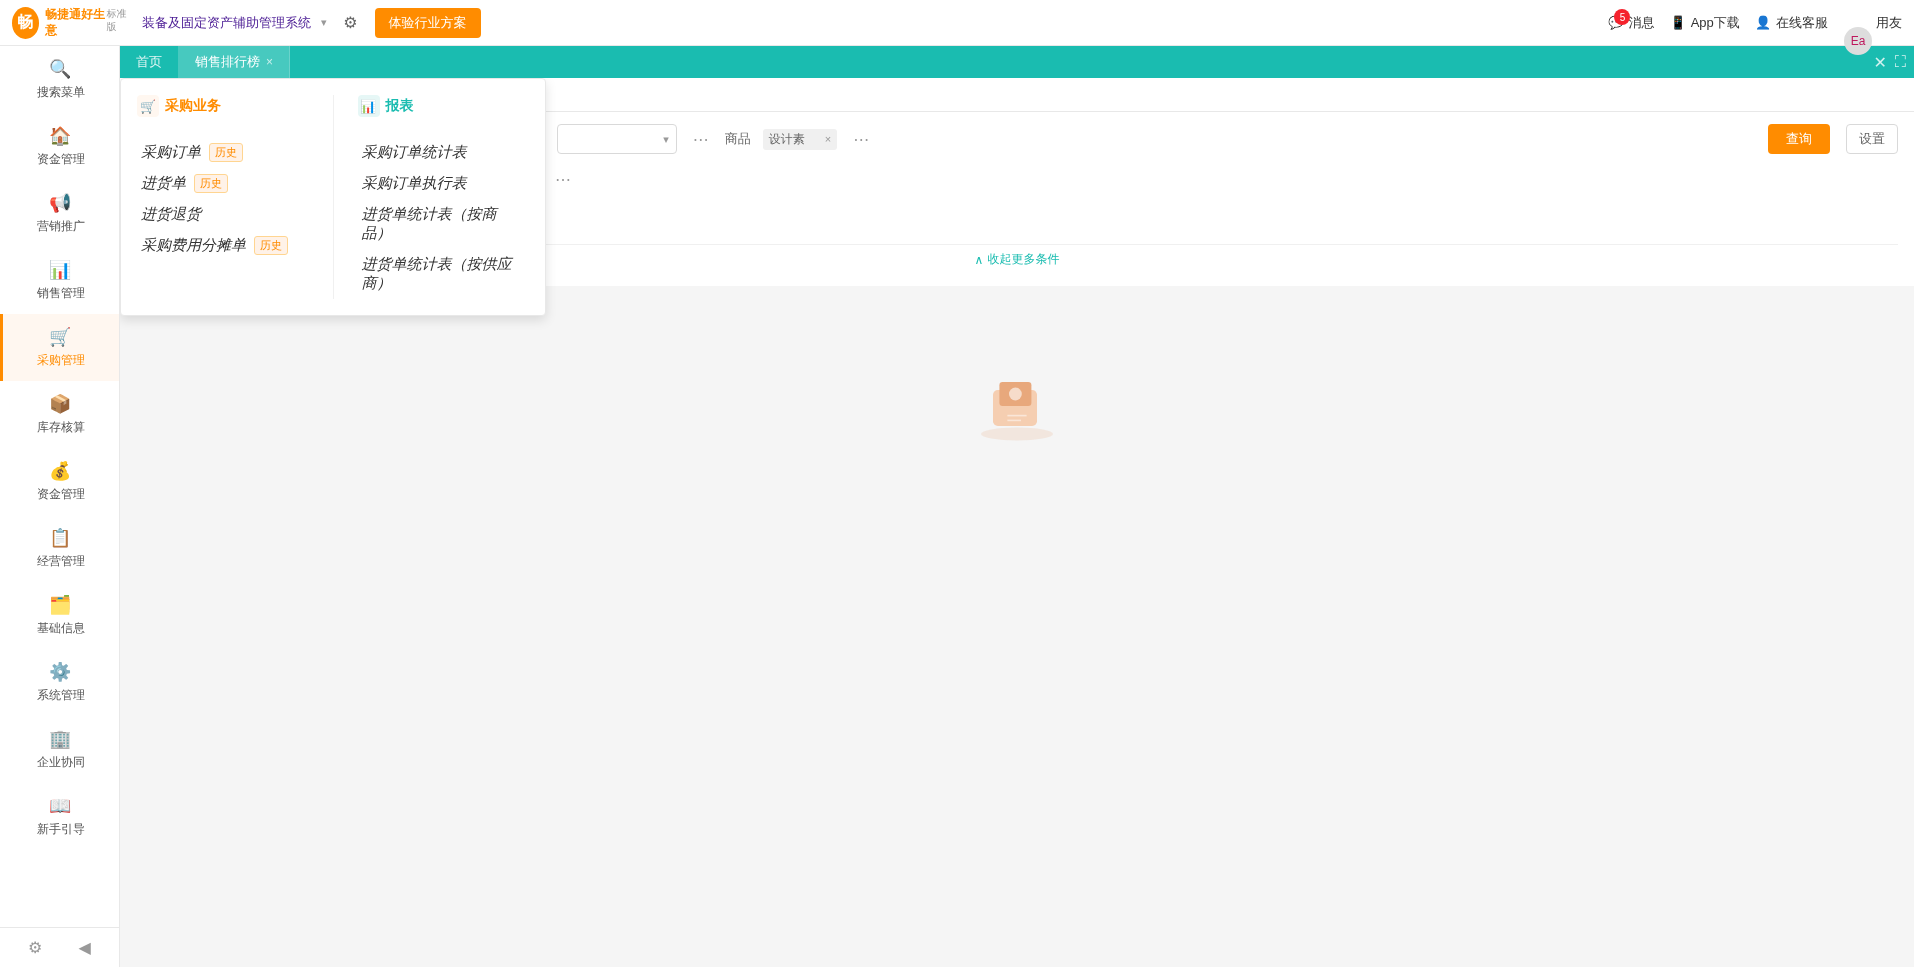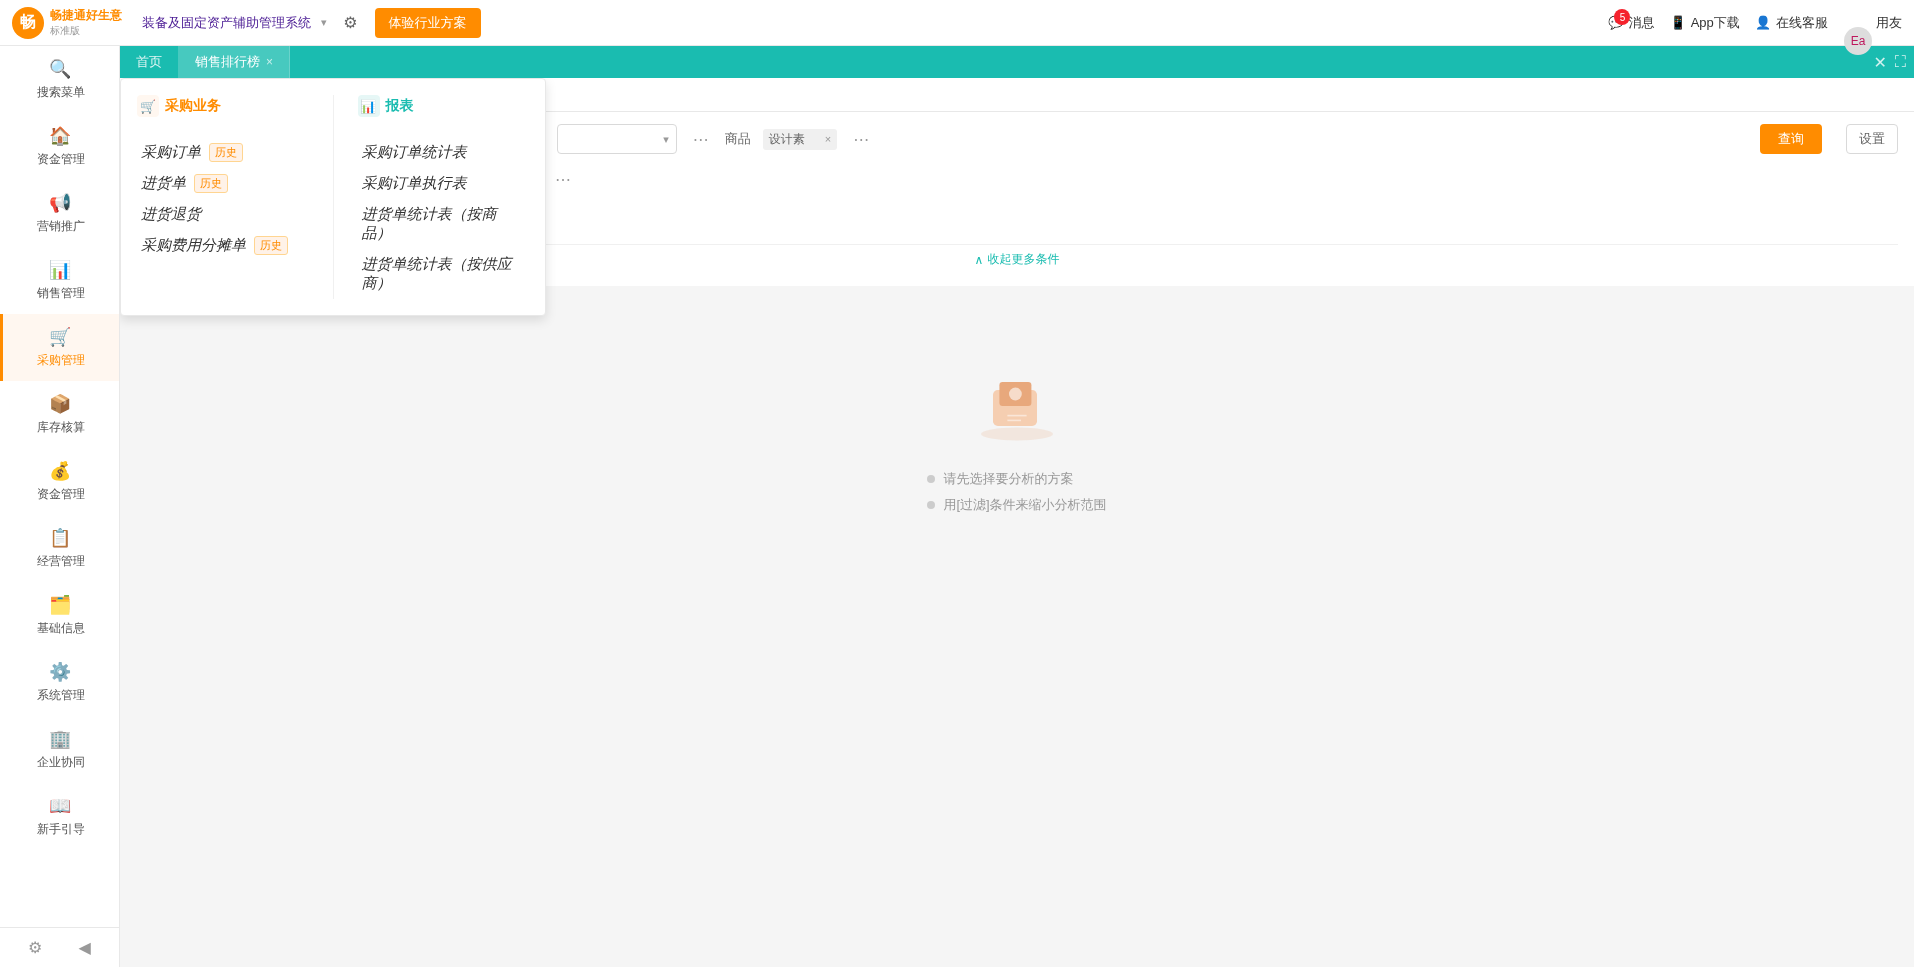--- a/index.html
+++ b/index.html
@@ -29,21 +29,21 @@
       border-radius: 50%;
       display: flex;
       align-items: center;
       justify-content: center;
       color: white;
       font-size: 16px;
       font-weight: bold;
     }
     .logo-text {
       display: flex;
-      flex-direction: column;
+      flex-direction: row;
       font-size: 11px;
       color: #333;
       line-height: 1.3;
     }
     .logo-text .brand { color: #ff8c00; font-weight: bold; font-size: 12px; }
     .logo-text .edition { color: #999; font-size: 10px; }
     .header-center {
       flex: 1;
       display: flex;
       align-items: center;
@@ -334,21 +334,21 @@
       padding: 5px 12px;
       border-radius: 4px;
       cursor: pointer;
       font-size: 13px;
       height: 30px;
     }
     .toolbar-right {
       margin-left: auto;
       display: flex;
       align-items: center;
-      gap: 24px;
+      gap: 16px;
     }
     .toolbar-btn {
       background: none;
       border: none;
       cursor: pointer;
       color: #666;
       font-size: 12px;
       display: flex;
       align-items: center;
       gap: 3px;
@@ -692,24 +692,20 @@
 
       <div class="empty-state">
         <svg class="empty-icon" viewBox="0 0 120 100">
           <ellipse cx="60" cy="85" rx="45" ry="8" fill="#f0d8c8" opacity="0.5"></ellipse>
           <rect x="30" y="30" width="55" height="45" rx="6" fill="#f5c4a0" opacity="0.8"></rect>
           <rect x="38" y="20" width="40" height="30" rx="4" fill="#e8a87c"></rect>
           <circle cx="58" cy="35" r="8" fill="#fff" opacity="0.6"></circle>
           <line x1="48" y1="62" x2="72" y2="62" stroke="#fff" stroke-width="2" opacity="0.5"></line>
           <line x1="48" y1="68" x2="65" y2="68" stroke="#fff" stroke-width="2" opacity="0.5"></line>
         </svg>
-        <div class="empty-tips">
-          <div class="tip-item">请先选择要分析的方案</div>
-          <div class="tip-item">用[过滤]条件来缩小分析范围</div>
-        </div>
       </div>
 
       <div class="dropdown-menu" style="left: 0; top: 0; position: absolute; top: 0; left: 0;">
 
         <div class="menu-column">
           <div class="menu-column-title">
             <div class="icon-circle">🛒</div>
             <span>采购业务</span>
           </div>
           <div class="menu-item-row">

